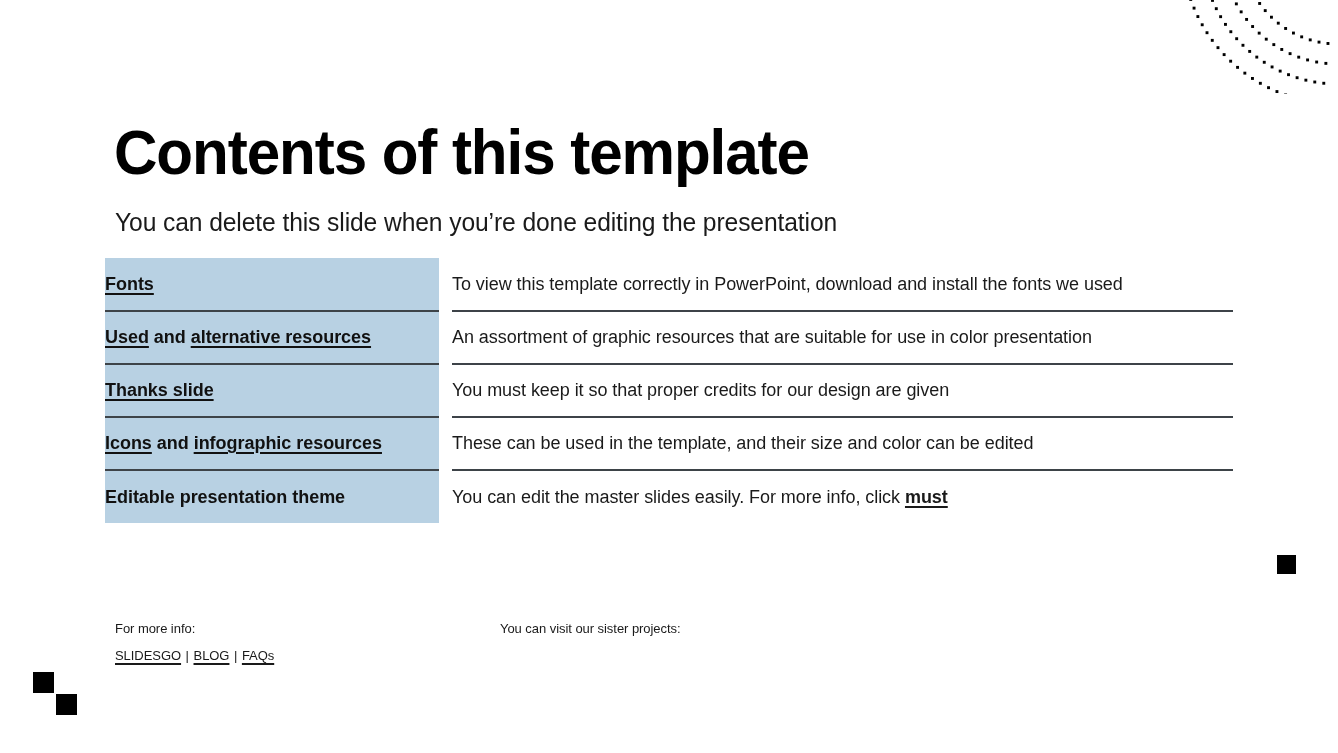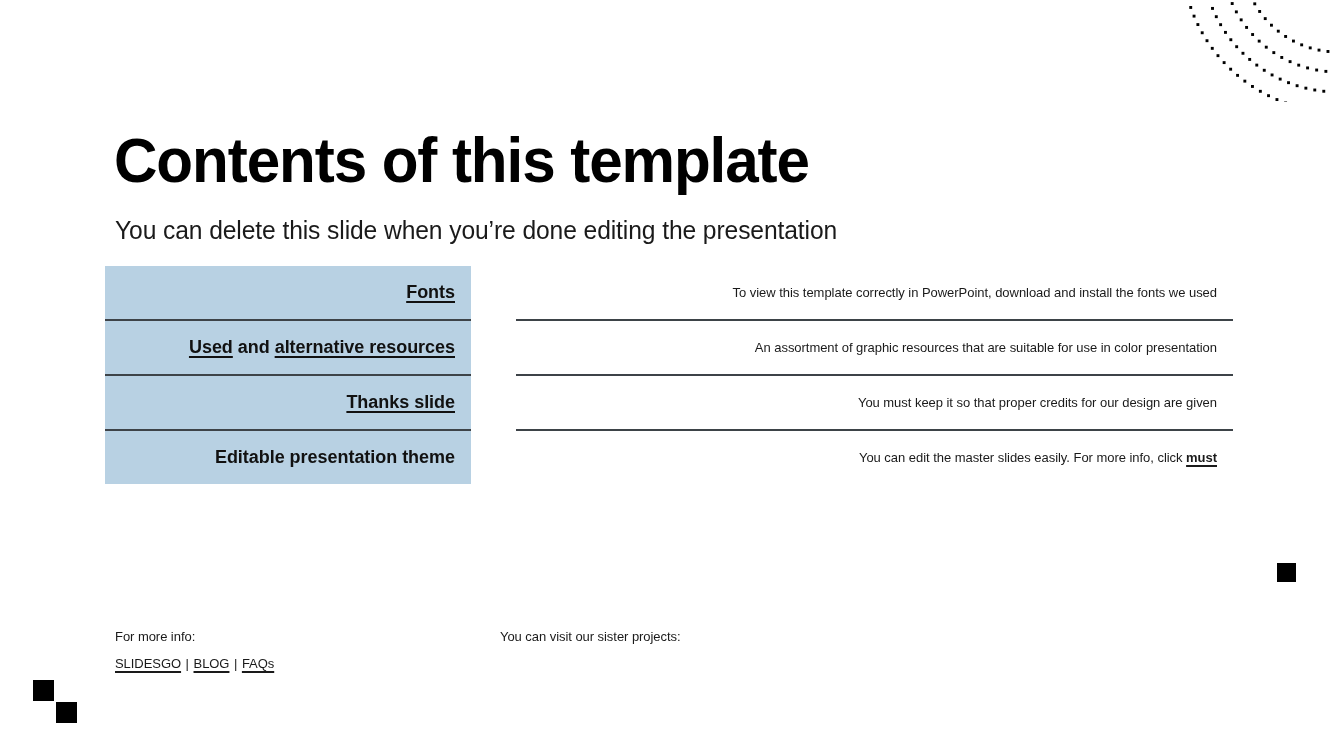--- a/index.html
+++ b/index.html
@@ -14,21 +14,20 @@
     overflow: hidden;
     font-family: "Liberation Sans", sans-serif;
     color: #111111;
     -webkit-font-smoothing: antialiased;
   }
 
   .slide {
     position: absolute;
     inset: 0;
     background: #ffffff;
-    margin-top: 8px;
   }
 
   
   #dots-decoration {
     position: absolute;
     top: -6px;
     right: 0px;
     width: 250px;
     height: 100px;
     pointer-events: none;
@@ -91,40 +90,39 @@
     left: 105px;
     top: 258px;
     width: 1128px;
     border-collapse: collapse;
     table-layout: fixed;
   }
   #contents-table tr {
     height: 53px;
   }
   #contents-table td {
-    padding: 16px;
+    padding: 0;
     vertical-align: middle;
     border-bottom: 2px solid #3d4348;
-    text-align: right;
   }
   #contents-table tr:last-child td {
     border-bottom: none;
   }
   td.cell-left {
     width: 334px;
     background: #b8d1e3;
     font-size: 18px;
     font-weight: 700;
     color: #111111;
     padding-left: 11px;
     letter-spacing: -0.002em;
     border-bottom-color: #313a41;
   }
   td.cell-right {
-    font-size: 13px;
+    font-size: 18px;
     font-weight: 400;
     color: #1a1a1a;
     padding-left: 13px;
     letter-spacing: -0.003em;
     border-bottom-color: #5a5f63;
   }
   .lnk {
     text-decoration: underline;
     text-underline-offset: 2.5px;
     text-decoration-thickness: 1.6px;
@@ -252,20 +250,25 @@
           <td class="cell-left"><span class="lnk lnk-bold">Used</span><span> and </span><span class="lnk lnk-bold">alternative resources</span></td>
           <td class="spacer-col"></td>
           <td class="cell-right"><span>An assortment of graphic resources that are suitable for use in color presentation</span></td>
         </tr>
         <tr>
           <td class="cell-left"><span class="lnk lnk-bold">Thanks slide</span></td>
           <td class="spacer-col"></td>
           <td class="cell-right"><span>You must keep it so that proper credits for our design are given</span></td>
         </tr>
         <tr>
+          <td class="cell-left"><span class="lnk lnk-bold">Icons</span><span> and </span><span class="lnk lnk-bold">infographic resources</span></td>
+          <td class="spacer-col"></td>
+          <td class="cell-right"><span>These can be used in the template, and their size and color can be edited</span></td>
+        </tr>
+        <tr>
           <td class="cell-left"><span>Editable presentation theme</span></td>
           <td class="spacer-col"></td>
           <td class="cell-right"><span>You can edit the master slides easily. For more info, click </span><span class="lnk lnk-bold">must</span></td>
         </tr>
       </tbody>
   </table>
 
   <div id="footer">
     <div class="footer-col" id="footer-col-moreinfo">
       <span class="footer-label">For more info:</span>

